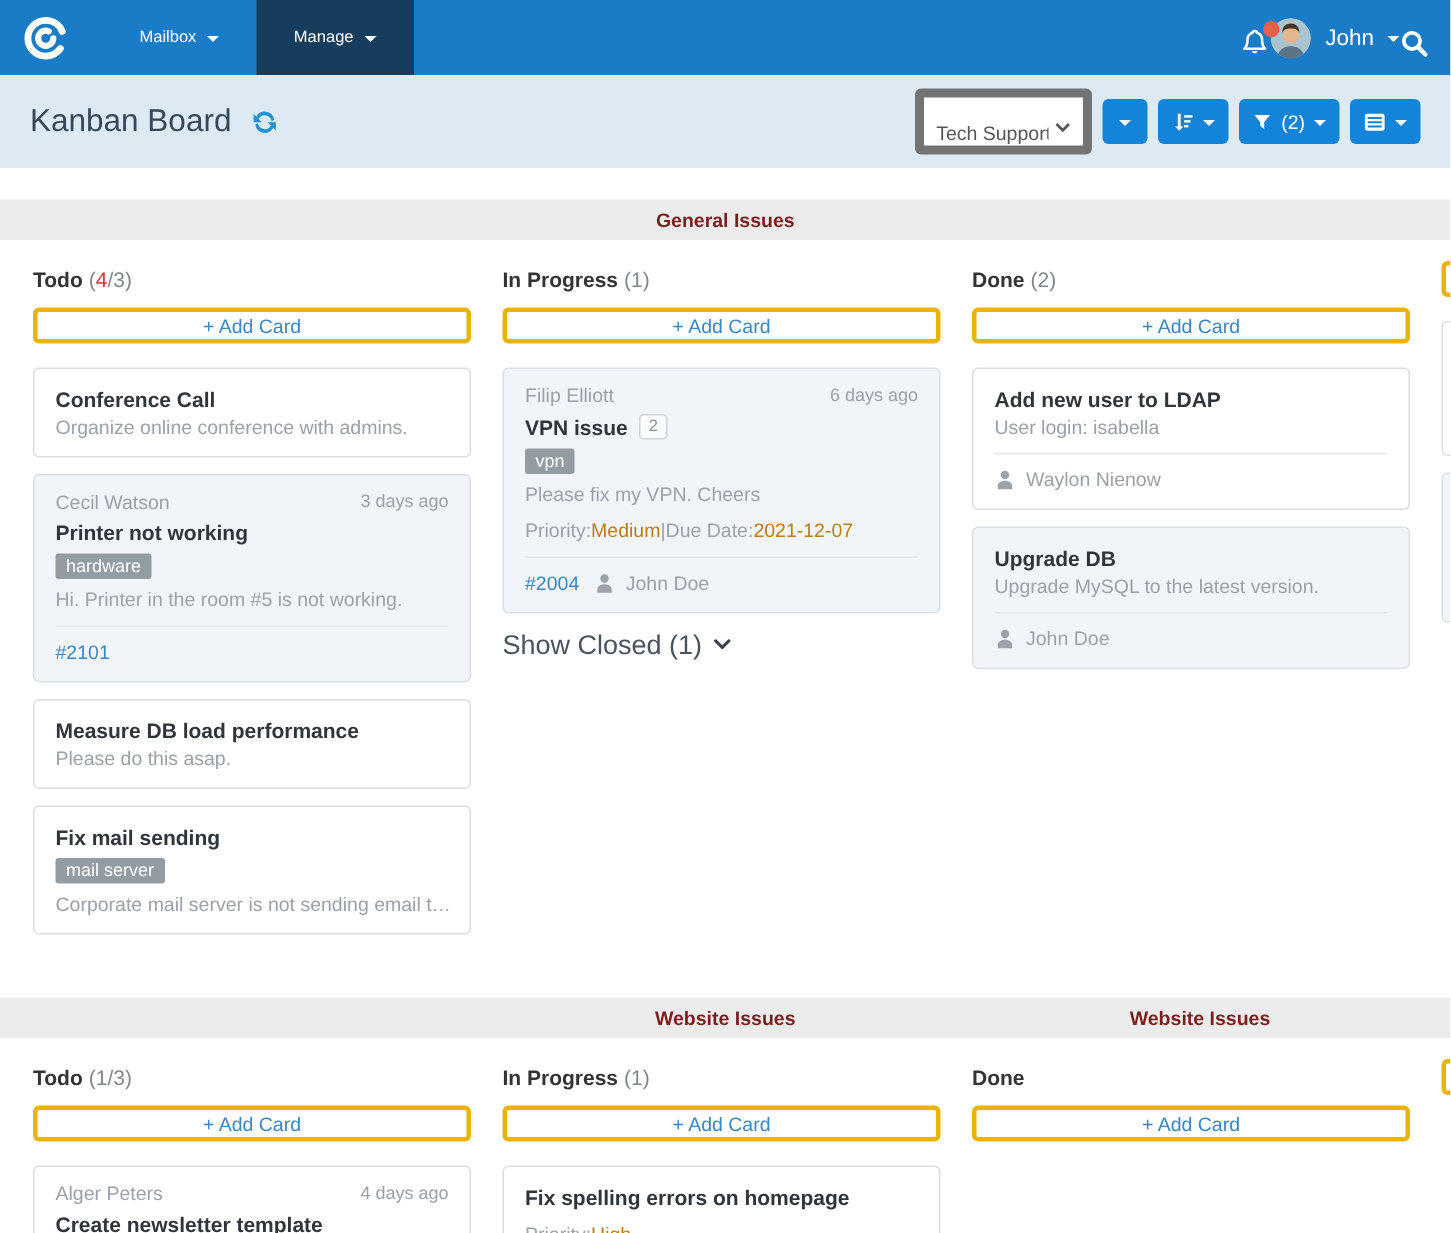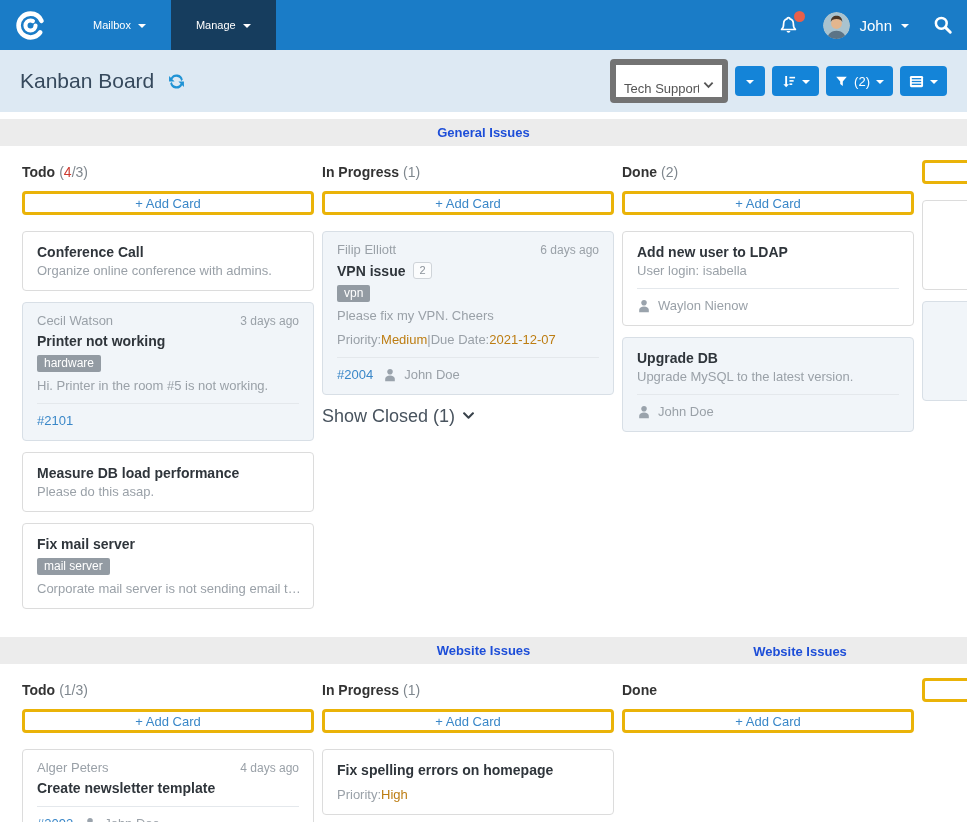--- a/index.html
+++ b/index.html
@@ -11,52 +11,52 @@
   html,body{margin:0;padding:0}
   body{width:967px;height:822px;overflow:hidden;background:#fff;
        font-family:"Liberation Sans",sans-serif;font-size:13px;color:#333}
 
   
   .navbar{height:50px;background:var(--navbar-bg);display:flex;align-items:center;padding:0 14px 0 10px}
   .brand{width:40px;display:flex;align-items:center;justify-content:center;margin-right:18px;cursor:pointer}
   .nav-item{height:50px;display:flex;align-items:center;gap:7px;padding:0 25px;color:#fff;font-size:11px;cursor:pointer}
   .nav-item.active{background:var(--navbar-active-bg)}
   .caret{width:0;height:0;border-left:4px solid transparent;border-right:4px solid transparent;border-top:4px solid #fff;margin-top:2px}
-  .nav-right{margin-left:auto;display:flex;align-items:center;gap:24px}
+  .nav-right{margin-left:auto;display:flex;align-items:flex-end;}
   .bell-wrap{position:relative;cursor:pointer;display:flex}
   .bell-dot{position:absolute;top:-4px;right:-6px;width:11px;height:11px;border-radius:50%;background:var(--notification-dot)}
   .user-wrap{display:flex;align-items:center;gap:9px;color:#fff;font-size:15px;cursor:pointer}
   .avatar{width:27px;height:27px;border-radius:50%;overflow:hidden;display:flex}
   .search-wrap{cursor:pointer;display:flex}
 
   
   .toolbar{height:62px;background:var(--toolbar-bg);display:flex;align-items:center;padding:0 20px}
   .page-title{font-size:21px;font-weight:400;color:#36495c;margin:0 14px 0 0}
   .refresh{display:flex;cursor:pointer}
   .controls{margin-left:auto;display:flex;align-items:center;gap:7px}
   .board-select{width:118px;height:30px;background:#fff;border:6px solid #737373;border-radius:4px;
     display:flex;align-items:flex-start;gap:4px;padding:16px 8px;font-size:13px;color:#555;cursor:pointer}
   .board-select .val{flex:1;overflow:hidden;white-space:nowrap}
   .btn{height:30px;min-width:30px;background:var(--accent-blue);border:none;border-radius:4px;color:#fff;
     display:flex;align-items:center;justify-content:center;gap:6px;padding:0 9px;font-size:13px;cursor:pointer}
 
   
-  .section-bar{height:27px;background:#ececec;margin-top:7px;position:relative;
-    display:flex;align-items:center;justify-content:center;font-weight:bold;font-size:13px;color:#1d4ed8}
+  .section-bar{height:27px;background:#ececec;margin-top:21px;position:relative;
+    display:flex;align-items:center;justify-content:center;font-weight:bold;font-size:13px;color:#7f1d1d}
   .section-bar .second{position:absolute;left:800px;top:50%;transform:translate(-50%,-50%)}
-  .row{display:flex;gap:8px;align-items:flex-start;padding:14px 0 10px 22px;width:967px;overflow:hidden}
+  .row{display:flex;gap:21px;align-items:flex-start;padding:14px 0 10px 22px;width:967px;overflow:hidden}
   .col{width:292px;flex:none}
   .col-head{font-size:14px;font-weight:bold;color:#333;margin:4px 0 11px}
   .col-count{font-weight:normal;color:#7f878e;margin-left:4px}
   .col-count .over{color:var(--over-limit-red)}
   .add-card{height:24px;background:#fff;border:3px solid #eab308;border-radius:4px;margin-bottom:16px;
     display:flex;align-items:center;justify-content:center;color:var(--link-blue);font-size:13px;cursor:pointer}
   .card{background:#fff;border:1px solid #dcdcdc;border-radius:4px;padding:10px 14px 12px;margin-bottom:11px;cursor:pointer}
   .card.tinted{background:#f1f5f9;border-color:#d8dfe6}
-  .card-meta{display:flex;justify-content:space-between;align-items:center;color:#9aa1a8;font-size:13px;margin-bottom:5px}
+  .card-meta{display:flex;justify-content:space-between;align-items:flex-start;color:#9aa1a8;font-size:13px;margin-bottom:5px}
   .card-age{font-size:12px}
   .card-title{font-size:14px;font-weight:bold;color:#2f353b;margin:2px 0 3px;display:flex;align-items:center;gap:8px}
   .badge{border:1px solid #cfd4d9;background:rgba(255,255,255,.7);color:#8a9199;font-weight:normal;
     font-size:11px;line-height:15px;padding:0 5px;border-radius:3px}
   .tag{display:inline-block;background:var(--tag-bg);color:#fff;font-size:12px;line-height:17px;
     padding:0 7px;border-radius:2px;margin:3px 0 3px}
   .card-desc{color:#9aa1a8;margin-top:3px;white-space:nowrap;overflow:hidden;text-overflow:clip}
   .priority-line{color:#9aa1a8;margin-top:9px}
   .pvalue{color:var(--priority-orange);}
   .card-divider{border-top:1px solid #e4e8ec;margin:10px 0 9px}
@@ -216,21 +216,21 @@
           </div>
         </div>
         <div class="card ">
           <div class="card-title">
             <span>Measure DB load performance</span>
           </div>
           <div class="card-desc">Please do this asap.</div>
         </div>
         <div class="card ">
           <div class="card-title">
-            <span>Fix mail server</span>
+            <span>Fix mail sending</span>
           </div>
           <div><span class="tag">mail server</span></div>
           <div class="card-desc">Corporate mail server is not sending email t…</div>
         </div>
       </div>
       <div class="col">
         <div class="col-head"><span>In Progress</span><span class="col-count"><span>(1)</span></span></div>
         <div class="add-card">+ Add Card</div>
         <div class="card tinted">
           <div class="card-meta">

